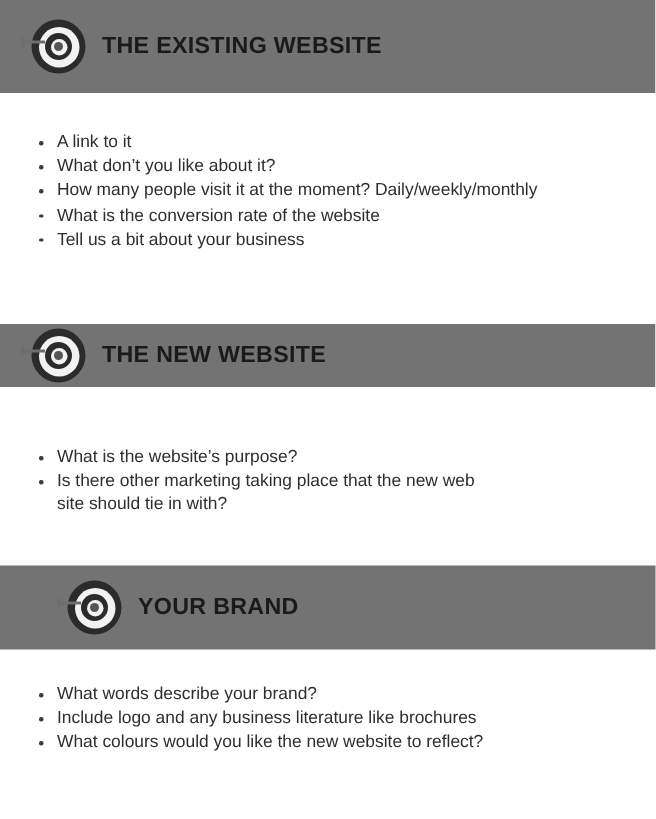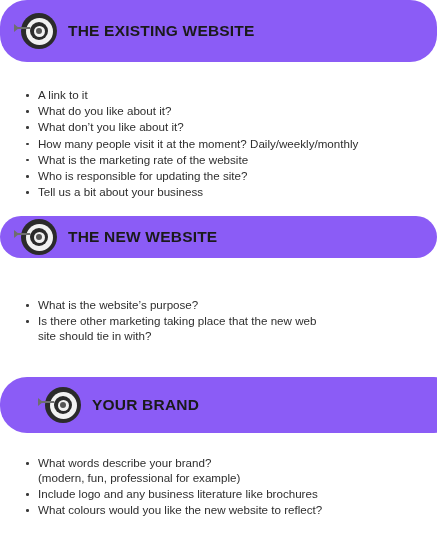--- a/index.html
+++ b/index.html
@@ -20,24 +20,23 @@
     width: 437px;
     height: 546px;
     background: #ffffff;
   }
 
   
   .section-band {
     position: absolute;
     left: 0;
     width: 437px;
-    background: #8b5cf6;
+    background: #737373;
     display: flex;
     align-items: center;
-    border-radius: 27px;
   }
 
   .band-icon {
     position: relative;
     width: 44px;
     height: 40px;
     margin-left: 14px;
     flex: 0 0 auto;
   }
 
@@ -169,33 +168,27 @@
     </div>
     <div class="band-title">THE EXISTING WEBSITE</div>
   </div>
 
   <div class="bullet-block" style="top:88px;">
     <ul class="bullets">
       <li>
         <span>A link to it</span>
       </li>
       <li>
-        <span>What do you like about it?</span>
-      </li>
-      <li>
         <span>What don’t you like about it?</span>
       </li>
       <li>
         <span>How many people visit it at the moment? Daily/weekly/monthly</span>
       </li>
       <li>
-        <span>What is the marketing rate of the website</span>
-      </li>
-      <li>
-        <span>Who is responsible for updating the site?</span>
+        <span>What is the conversion rate of the website</span>
       </li>
       <li>
         <span>Tell us a bit about your business</span>
       </li>
     </ul>
   </div>
 
   <div class="section-band" style="top:216px; height:42px;">
     <div class="band-icon">
       <div class="bullseye">
@@ -237,21 +230,20 @@
           <div class="shaft"></div>
       </div>
     </div>
     <div class="band-title">YOUR BRAND</div>
   </div>
 
   <div class="bullet-block" style="top:456px;">
     <ul class="bullets">
       <li>
         <span>What words describe your brand?</span>
-        <span class="cont">(modern, fun, professional for example)</span>
       </li>
       <li>
         <span>Include logo and any business literature like brochures</span>
       </li>
       <li>
         <span>What colours would you like the new website to reflect?</span>
       </li>
     </ul>
   </div>
 

